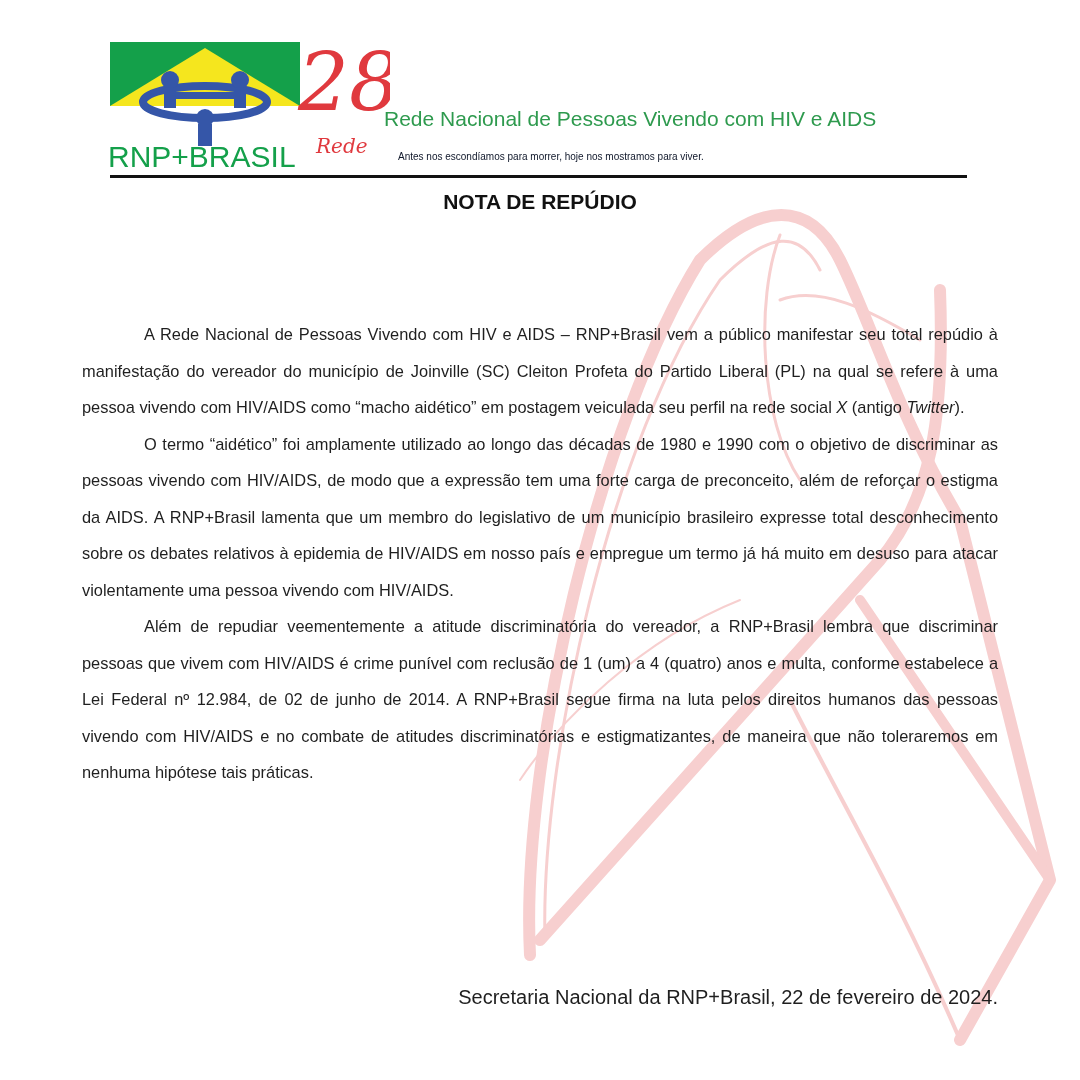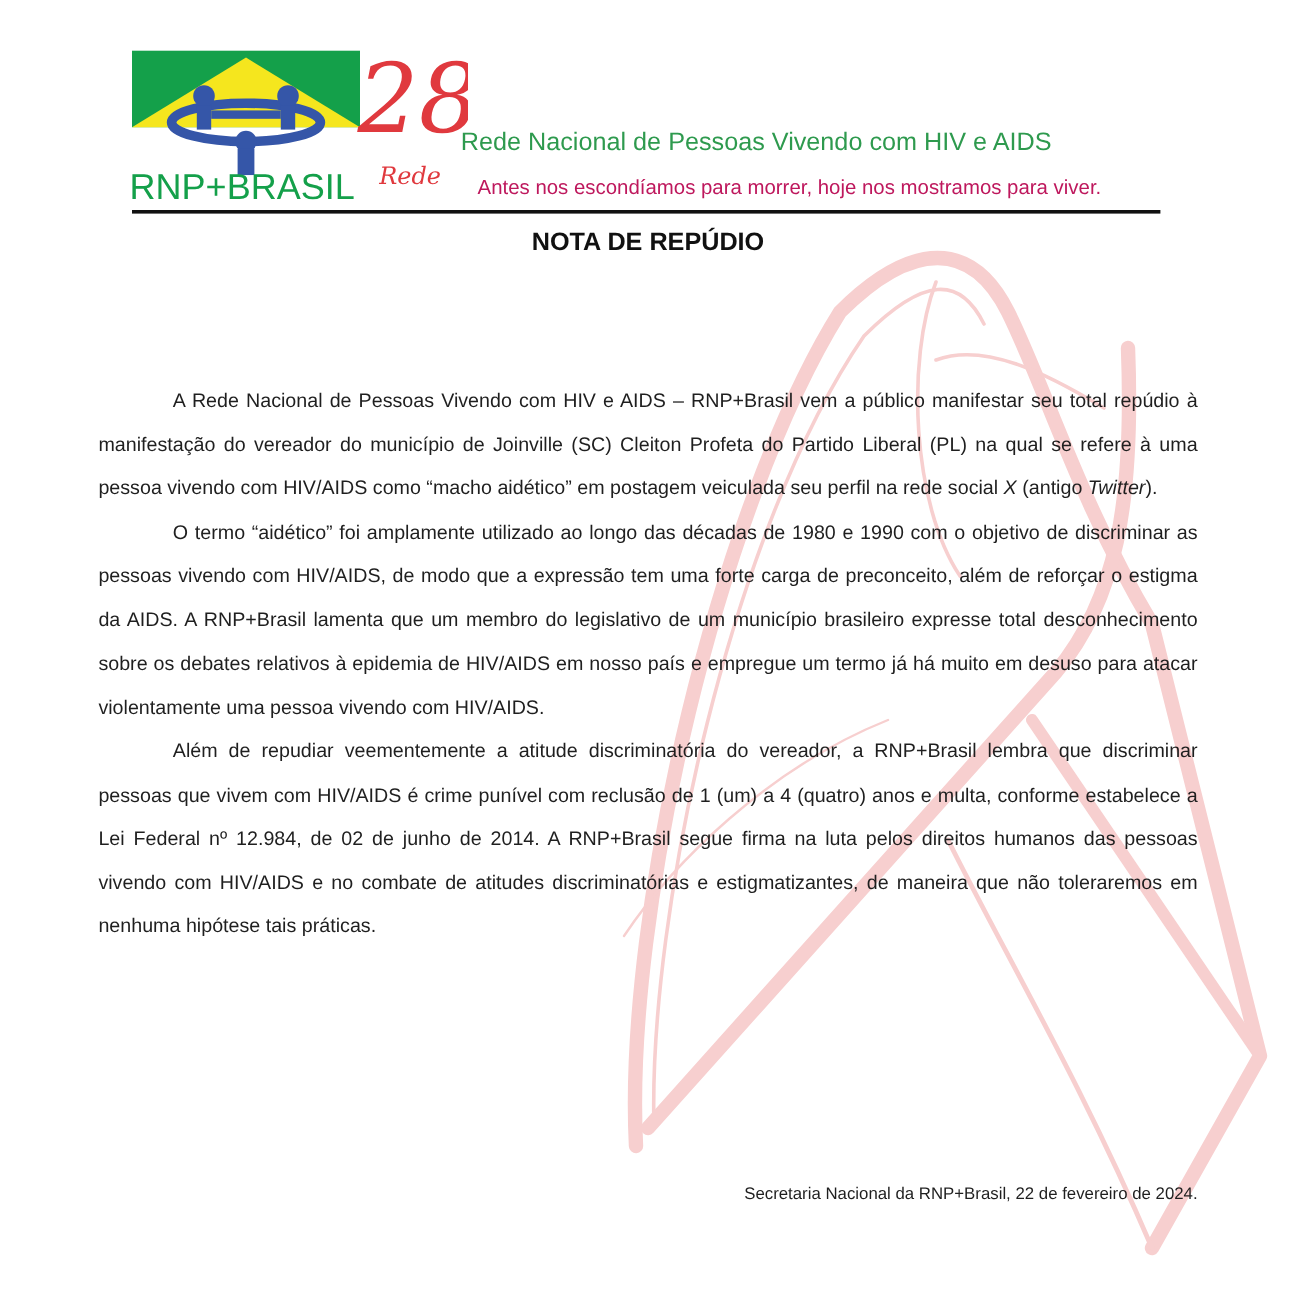--- a/index.html
+++ b/index.html
@@ -73,22 +73,22 @@
       font-size: 21px;
       color: #2e9a4e;
       white-space: nowrap;
       line-height: 24px;
     }
     .org-slogan {
       position: absolute;
       left: 290px;
       top: 110px;
       font-family: "Liberation Sans", sans-serif;
-      font-size: 17px;
-      color: #be185d;
+      font-size: 10px;
+      color: #0f172a;
       white-space: nowrap;
       line-height: 18px;
     }
     .header-rule {
       position: absolute;
       left: 2px;
       top: 137px;
       width: 857px;
       height: 3px;
       background: #111111;
@@ -119,21 +119,21 @@
     }
     .body-text p {
       margin: 0;
       text-indent: 62px;
     }
     .signature {
       position: absolute;
       right: 82px;
       top: 986px;
       font-family: "Liberation Sans", sans-serif;
-      font-size: 14px;
+      font-size: 20px;
       color: #1f1f1f;
       z-index: 2;
       white-space: nowrap;
       margin-left: 32px;
     }
     em { font-style: italic; }
   </style>
 </head>
 <body>
 

